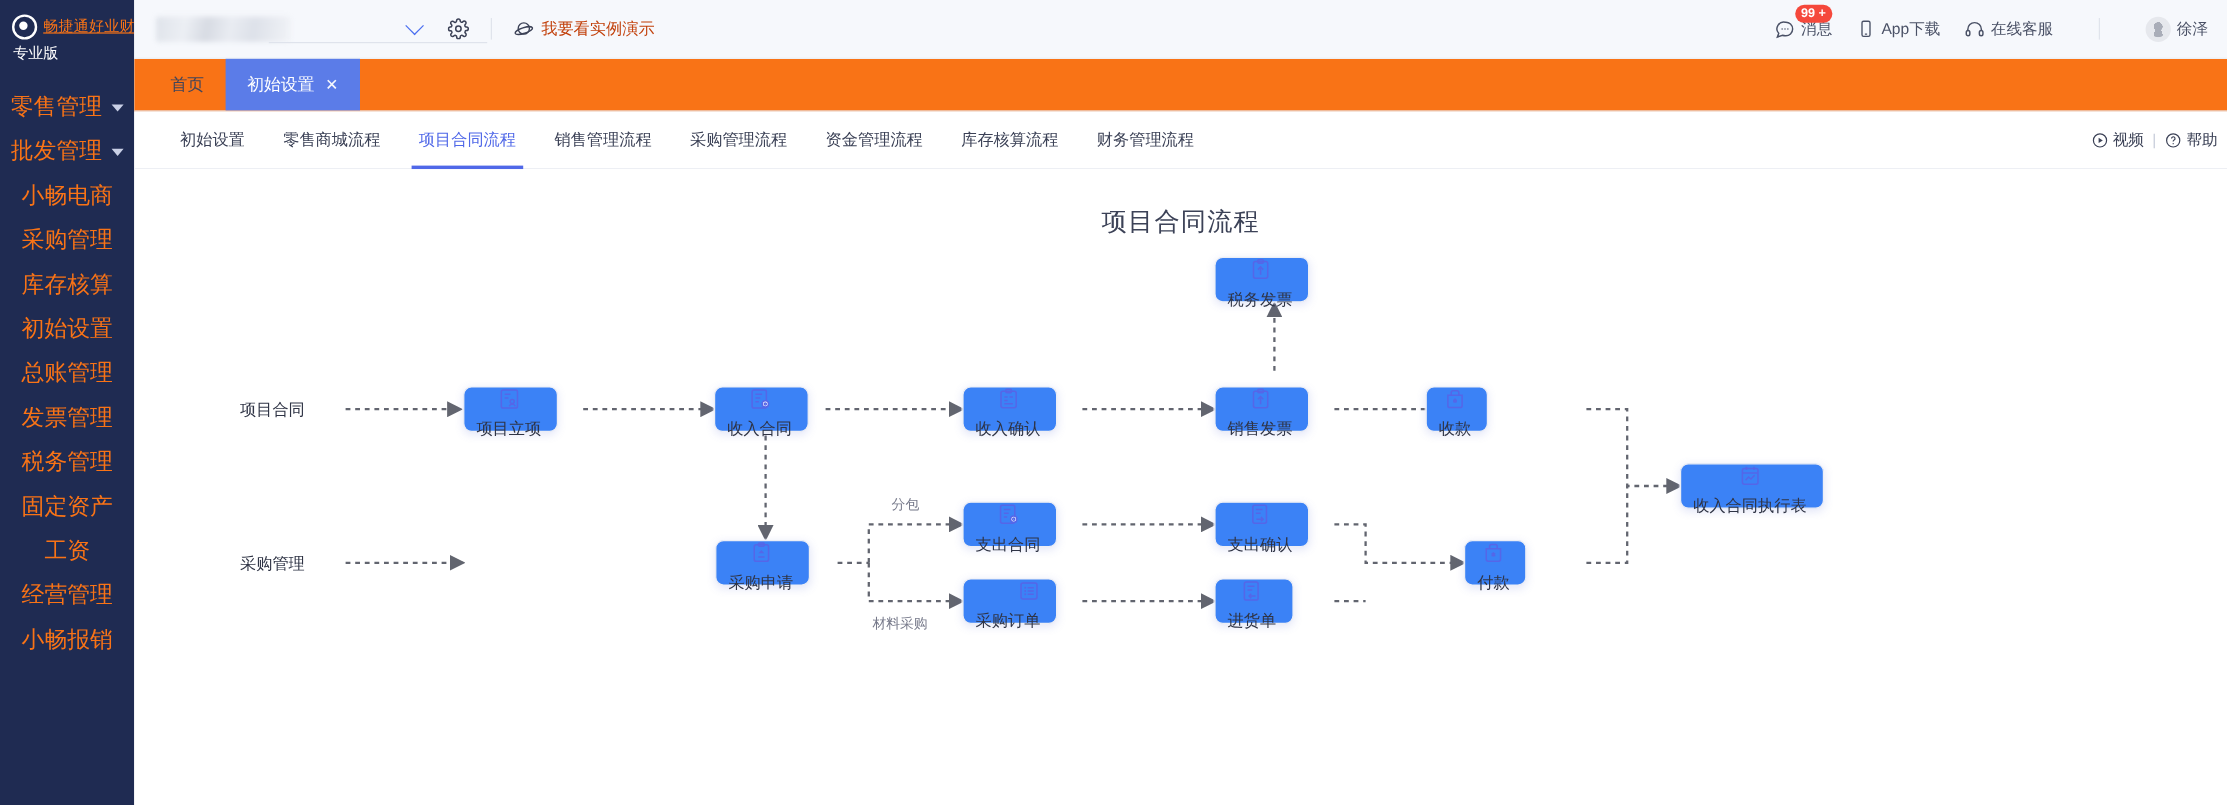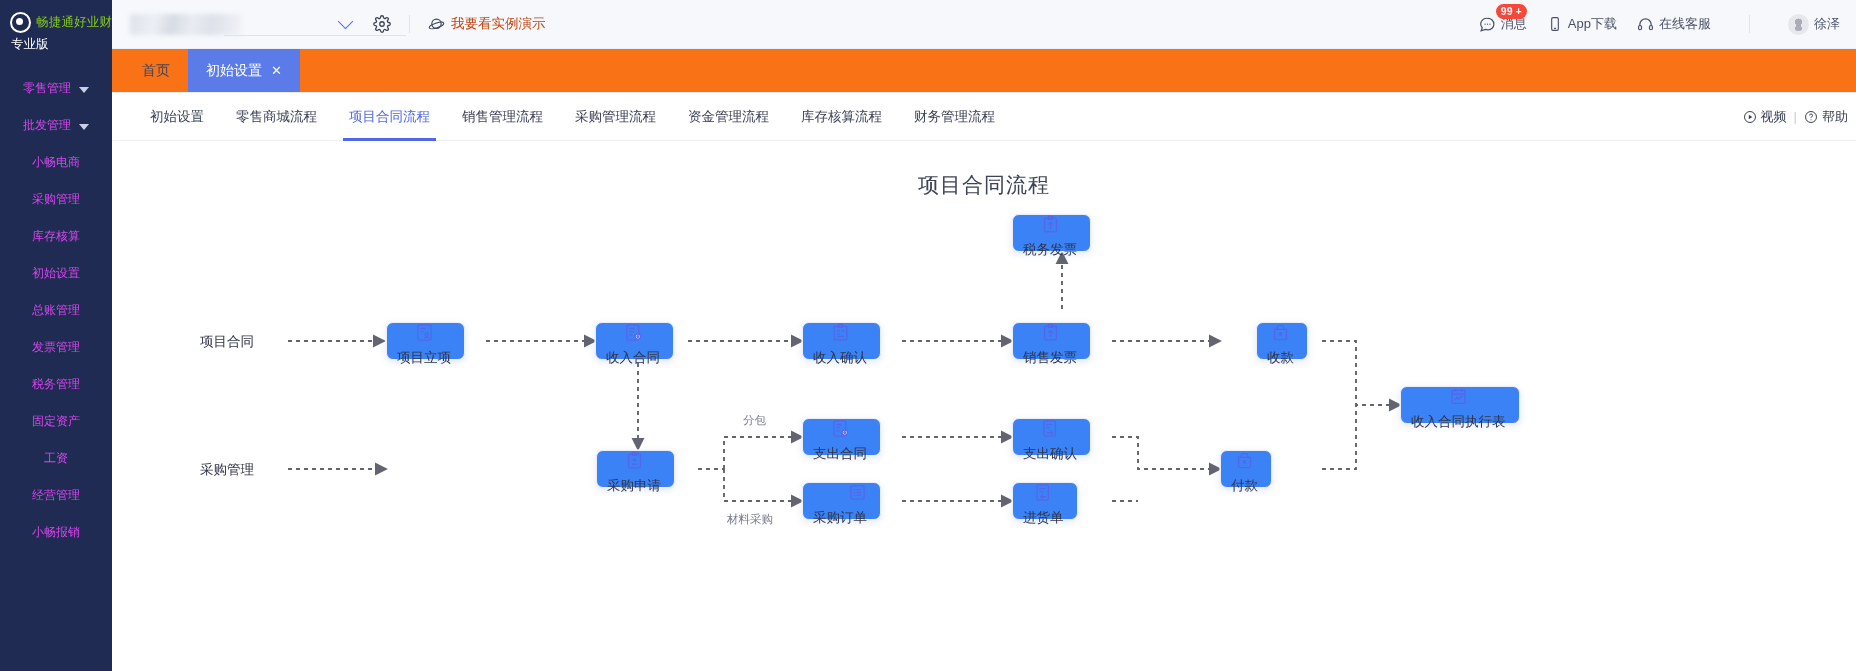--- a/index.html
+++ b/index.html
@@ -18,27 +18,27 @@
   .logo-box { height: 68px; padding: 12px 0 0 10px; position: relative; }
   .logo-row { display: flex; align-items: center; gap: 5px; }
   .logo-mark {
     width: 21px; height: 21px; border-radius: 50%;
     border: 2.5px solid #ffffff; position: relative; flex: 0 0 21px;
   }
   .logo-mark::after {
     content: ""; position: absolute; width: 7px; height: 7px;
     background: #fff; border-radius: 50%; left: 4px; top: 4px;
   }
-  .logo-text { color: #84cc16; font-size: 12.5px; letter-spacing: .2px; white-space: nowrap; }
+  .logo-text { color: #f97316; font-size: 12.5px; letter-spacing: .2px; white-space: nowrap; text-decoration: underline; }
   .logo-sub { color: #ffffff; font-size: 12.5px; margin-top: 3px; padding-left: 1px; }
 
   .nav { margin-top: 2px; }
   .nav-item {
     height: 37px; display: flex; align-items: center; justify-content: center;
-    color: #d946ef; font-size: 12px; gap: 6px; cursor: pointer; position: relative;
+    color: #f97316; font-size: 19px; gap: 6px; cursor: pointer; position: relative;
   }
   .caret {
     width: 0; height: 0; border-left: 5px solid transparent;
     border-right: 5px solid transparent; border-top: 6px solid #c9d0e6;
     margin-left: 2px; position: relative; top: 1px;
   }
 
   
   .right { flex: 1 1 auto; height: 671px; position: relative; background:#fff; }
 
@@ -399,21 +399,21 @@
 
       <div class="node" style="left:900px; top:73px;">
         <svg width="19" height="19" viewBox="0 0 24 24" fill="none" stroke="#5566e8" stroke-width="1.6">
           <rect x="4.5" y="3.8" width="15" height="17.4" rx="2"></rect>
             <rect x="9" y="1.8" width="6" height="3.6" rx="1.1"></rect>
           <path d="M12 17.6V9.6M9.2 12.2L12 9.4l2.8 2.8"></path>
         </svg>
         <span class="node-label">税务发票</span>
       </div>
 
-      <div class="node" style="left:1144px; top:181px;">
+      <div class="node" style="left:1076px; top:181px;">
         <svg width="19" height="19" viewBox="0 0 24 24" fill="none" stroke="#5566e8" stroke-width="1.6">
           <path d="M4.5 8h15v11a2 2 0 0 1-2 2h-11a2 2 0 0 1-2-2z"></path>
             <path d="M8 8V5.4a2 2 0 0 1 2-2h4a2 2 0 0 1 2 2V8"></path>
           <path d="M12 11.6v4.4M10 13.2h4M10 15h4"></path>
         </svg>
         <span class="node-label">收款</span>
       </div>
 
       <div class="node" style="left:1288px; top:245px;">
         <svg width="19" height="19" viewBox="0 0 24 24" fill="none" stroke="#5566e8" stroke-width="1.6">

